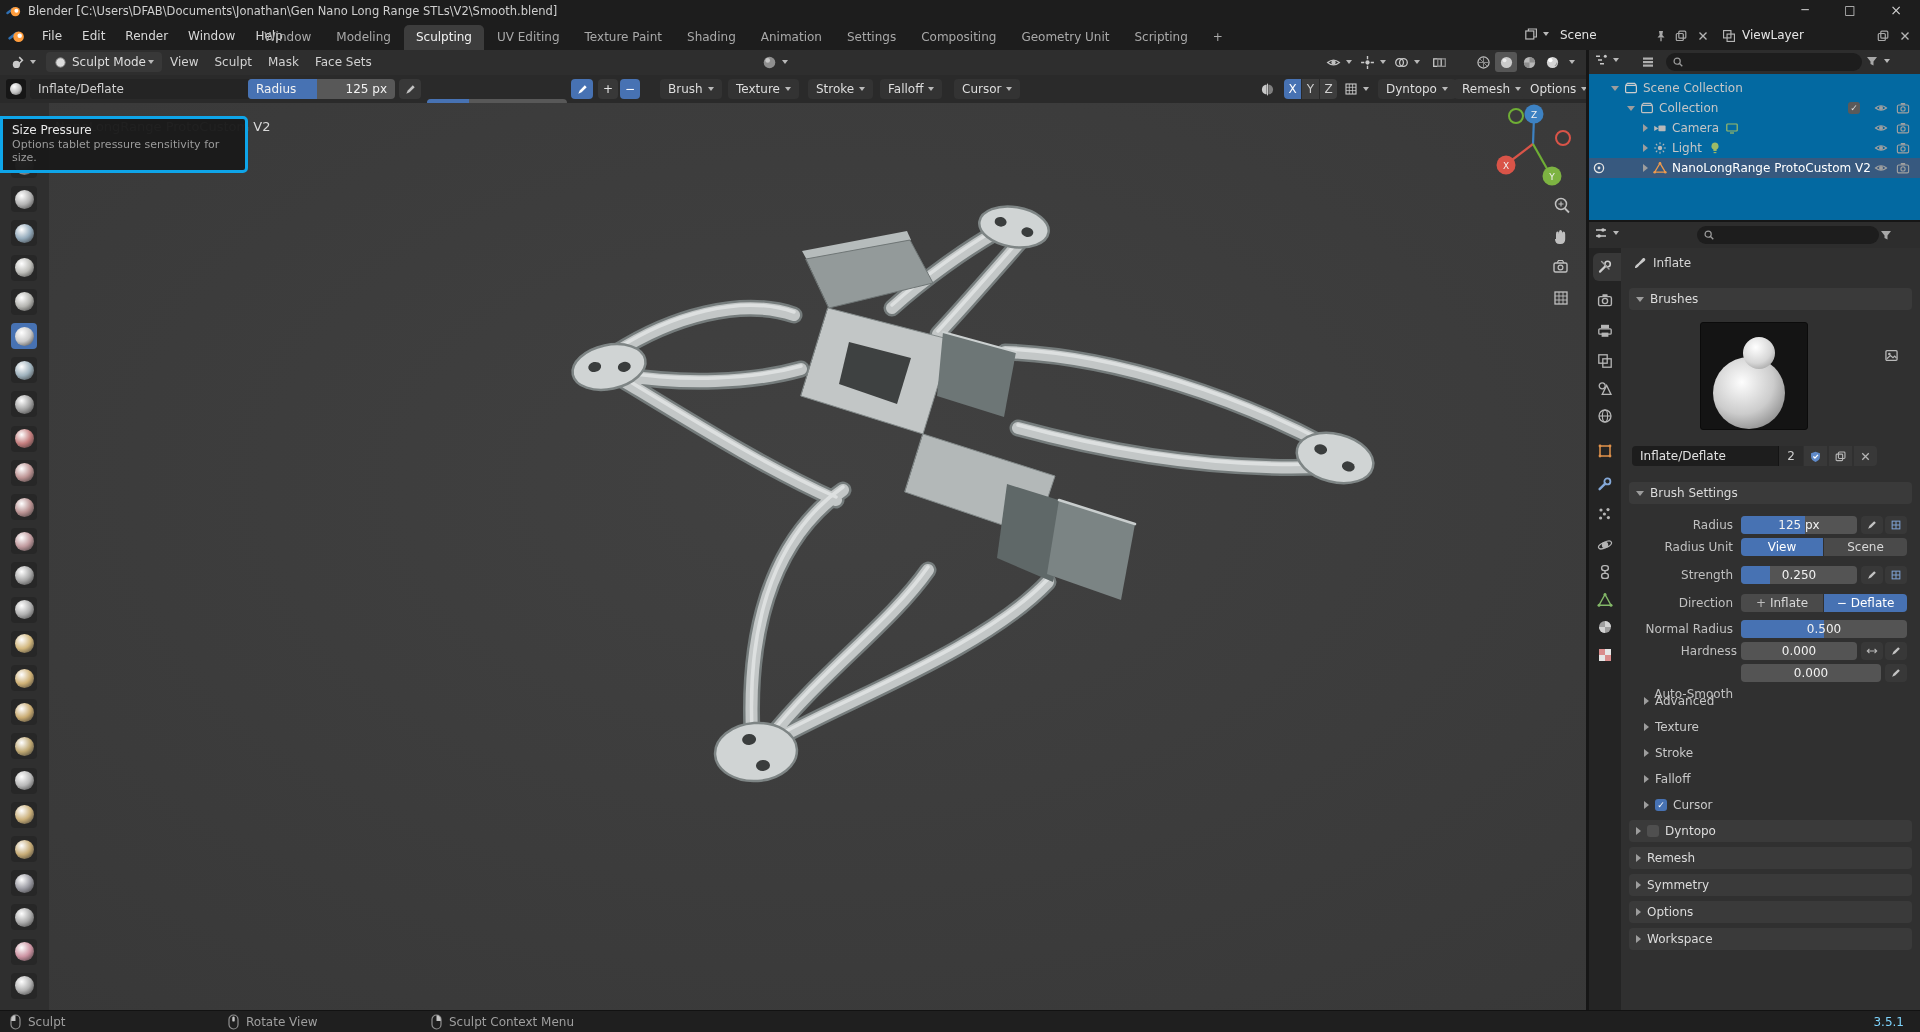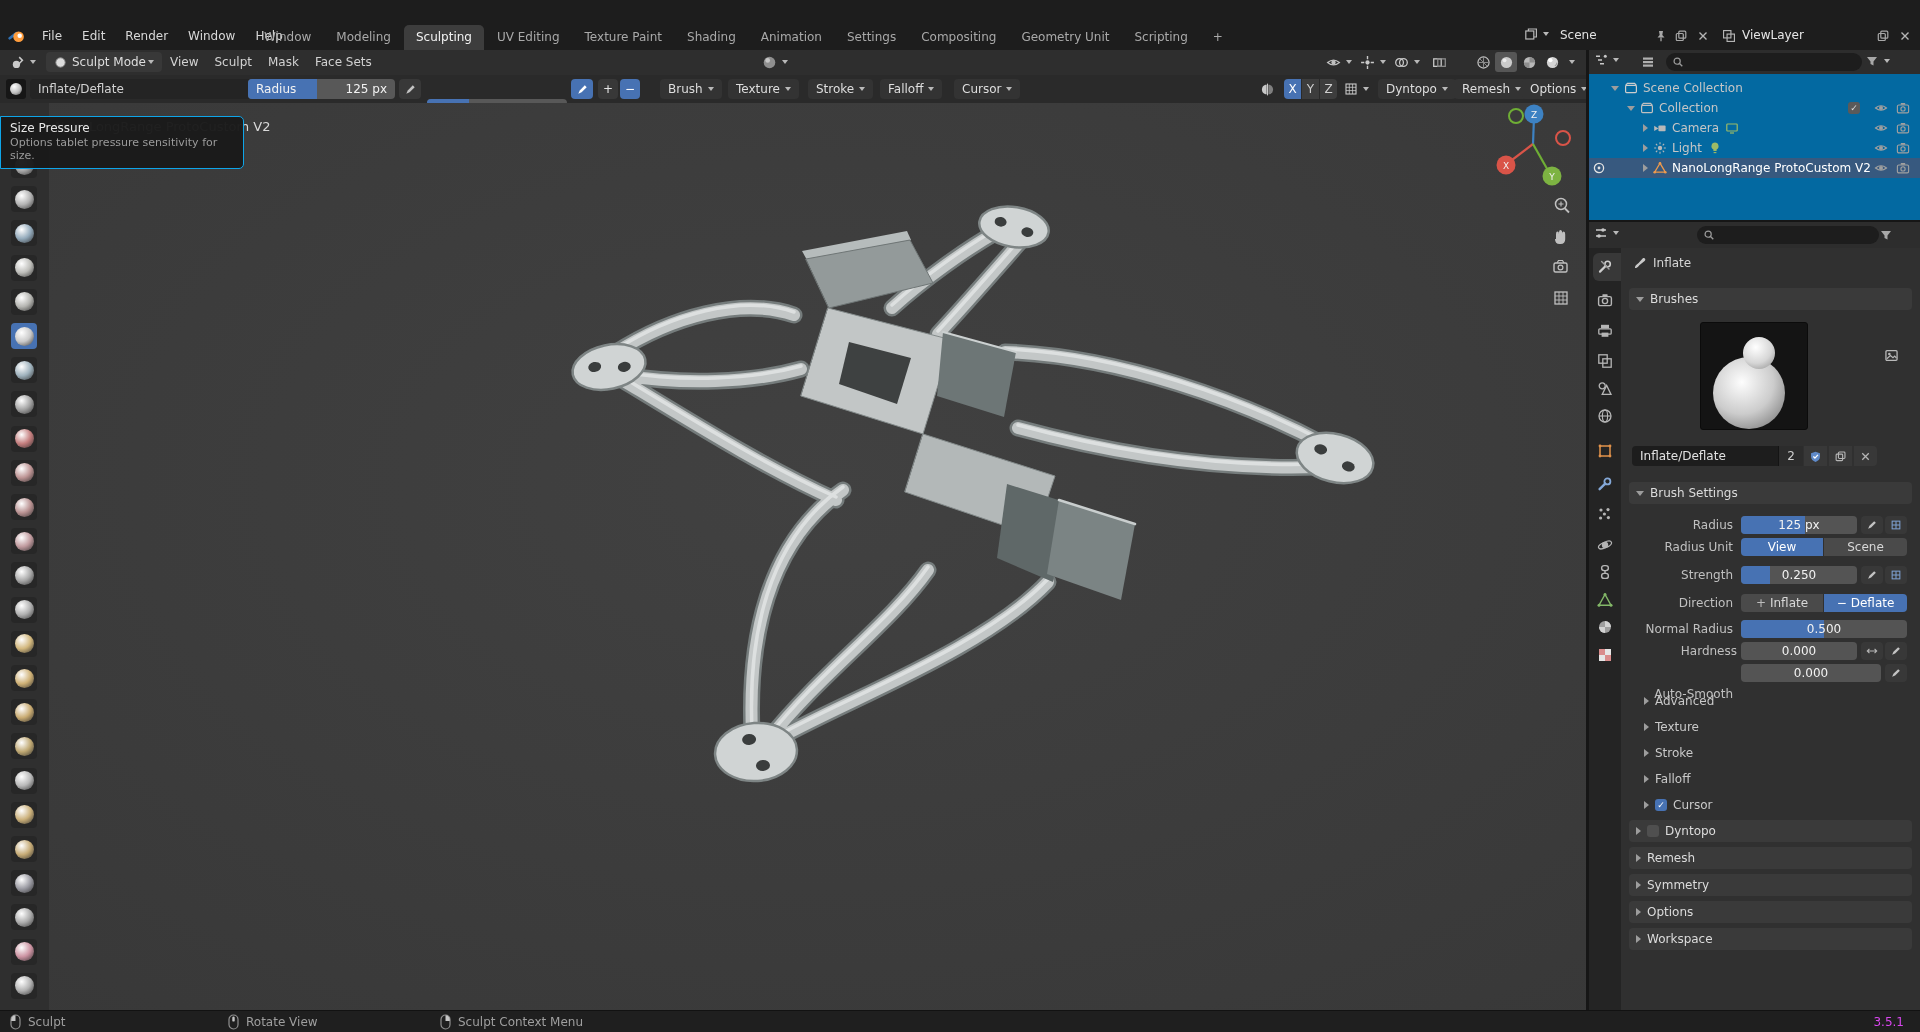--- a/index.html
+++ b/index.html
@@ -44,20 +44,33 @@
   .pslider .scen{line-height:18px}
   .pibtn{position:absolute;width:22px;height:18px;background:#383838;border-radius:4px;display:flex;align-items:center;justify-content:center}
   .searchfield{display:flex;align-items:center;background:#1d1d1d;border-radius:9px;height:18px;padding:0 6px;gap:4px}
   .searchfield input{background:transparent;border:none;outline:none;color:#ccc;font-family:inherit;font-size:11px;width:100%}
 </style>
 </head>
 <body>
 
 <div id="app">
 
+  <div class="abs" id="titlebar" style="left:0;top:0;width:1920px;height:22px;background:#1d1d1d;border-bottom:1px solid #101010">
+    <span class="abs" style="left:6px;top:3px">
+      <svg width="16" height="16" viewBox="0 0 16 16">
+          <path d="M1.5 10 L7.5 5.5" stroke="#2f6fb2" stroke-width="2.4" stroke-linecap="round"></path>
+          <circle cx="9.4" cy="8.6" r="4.7" fill="#ff9d3d"></circle>
+          <circle cx="10.4" cy="7.7" r="2" fill="#fff"></circle>
+        </svg>
+    </span>
+    <span class="abs" style="left:28px;top:4px;font-size:11.5px;color:#cfcfcf;white-space:nowrap">Blender [C:\Users\DFAB\Documents\Jonathan\Gen Nano Long Range STLs\V2\Smooth.blend]</span>
+    <span class="abs" style="left:1782px;top:0;width:46px;height:22px;text-align:center;line-height:20px;color:#cfcfcf">─</span>
+    <span class="abs" style="left:1828px;top:0;width:44px;height:22px;text-align:center;line-height:20px;color:#cfcfcf">□</span>
+    <span class="abs" style="left:1872px;top:0;width:48px;height:22px;text-align:center;line-height:20px;color:#cfcfcf;font-size:14px">×</span>
+  </div>
 
   <div class="abs" id="menubar" style="left:0;top:22px;width:1920px;height:28px;background:#1d1d1d;border-bottom:1px solid #141414">
     <span class="abs flex" style="left:8px;top:5px">
       <svg width="18" height="18" viewBox="0 0 16 16">
           <path d="M1.5 10 L7.5 5.5" stroke="#2f6fb2" stroke-width="2.4" stroke-linecap="round"></path>
           <circle cx="9.4" cy="8.6" r="4.7" fill="#ff9d3d"></circle>
           <circle cx="10.4" cy="7.7" r="2" fill="#fff"></circle>
         </svg>
     </span>
     <div class="abs flex" id="menu-items" style="left:32px;top:0;height:28px">
@@ -992,46 +1005,46 @@
             </div>
             <div class="phead" style="left: 8px; top: 680px; width: 269px;">
               <span class="tri-r"></span>
               <span>Workspace</span>
             </div>
           </div>
       </div>
     </div>
   </div>
 
-  <div class="abs" id="tooltip" style="left:0;top:116px;width:224px;background:rgba(26,26,26,0.97);border:1px solid #0ea5e9;border-radius:0 5px 5px 0;padding:4px 9px 6px;z-index:60">
+  <div class="abs" id="tooltip" style="left:0;top:116px;width:224px;background:rgba(26,26,26,0.97);border:3px solid #0ea5e9;border-radius:0 5px 5px 0;padding:4px 9px 6px;z-index:60">
     <div style="color:#e8e8e8;font-size:12px">Size Pressure</div>
     <div style="color:#9b9b9b;font-size:11px;margin-top:1px">Options tablet pressure sensitivity for size.</div>
   </div>
 
   <div class="abs" id="statusbar" style="left:0;top:1010px;width:1920px;height:22px;background:#1f1f1f;border-top:1px solid #121212">
-    <span class="abs" style="right:16px;top:4px;color:#d946ef">3.5.1</span>
+    <span class="abs" style="right:16px;top:4px;color:#7dd3fc">3.5.1</span>
   <div class="flex" style="position: absolute; left: 10px; top: 3px; gap: 7px;">
         <span>
           <svg width="11" height="16" viewBox="0 0 11 16">
             <rect x="1" y="1" width="9" height="14" rx="4.5" fill="none" stroke="#8f8f8f" stroke-width="1.2"></rect>
             <path d="M5.5 1.2 A4.3 4.3 0 0 0 1.2 5.5 V7 H5.5 Z" fill="#c6c6c6"></path>
           </svg>
         </span>
         <span style="color: rgb(159, 159, 159);">Sculpt</span>
       </div>
       <div class="flex" style="position: absolute; left: 228px; top: 3px; gap: 7px;">
         <span>
           <svg width="11" height="16" viewBox="0 0 11 16">
             <rect x="1" y="1" width="9" height="14" rx="4.5" fill="none" stroke="#8f8f8f" stroke-width="1.2"></rect>
             <rect x="4.3" y="2.6" width="2.4" height="5" rx="1.2" fill="#c6c6c6"></rect>
           </svg>
         </span>
         <span style="color: rgb(159, 159, 159);">Rotate View</span>
       </div>
-      <div class="flex" style="position: absolute; left: 440px; top: 3px; gap: 7px; align-items: center;">
+      <div class="flex" style="position: absolute; left: 431px; top: 3px; gap: 7px; align-items: center;">
         <span>
           <svg width="11" height="16" viewBox="0 0 11 16">
             <rect x="1" y="1" width="9" height="14" rx="4.5" fill="none" stroke="#8f8f8f" stroke-width="1.2"></rect>
             <path d="M5.5 1.2 A4.3 4.3 0 0 1 9.8 5.5 V7 H5.5 Z" fill="#c6c6c6"></path>
           </svg>
         </span>
         <span style="color: rgb(159, 159, 159);">Sculpt Context Menu</span>
       </div>
     </div>
 

